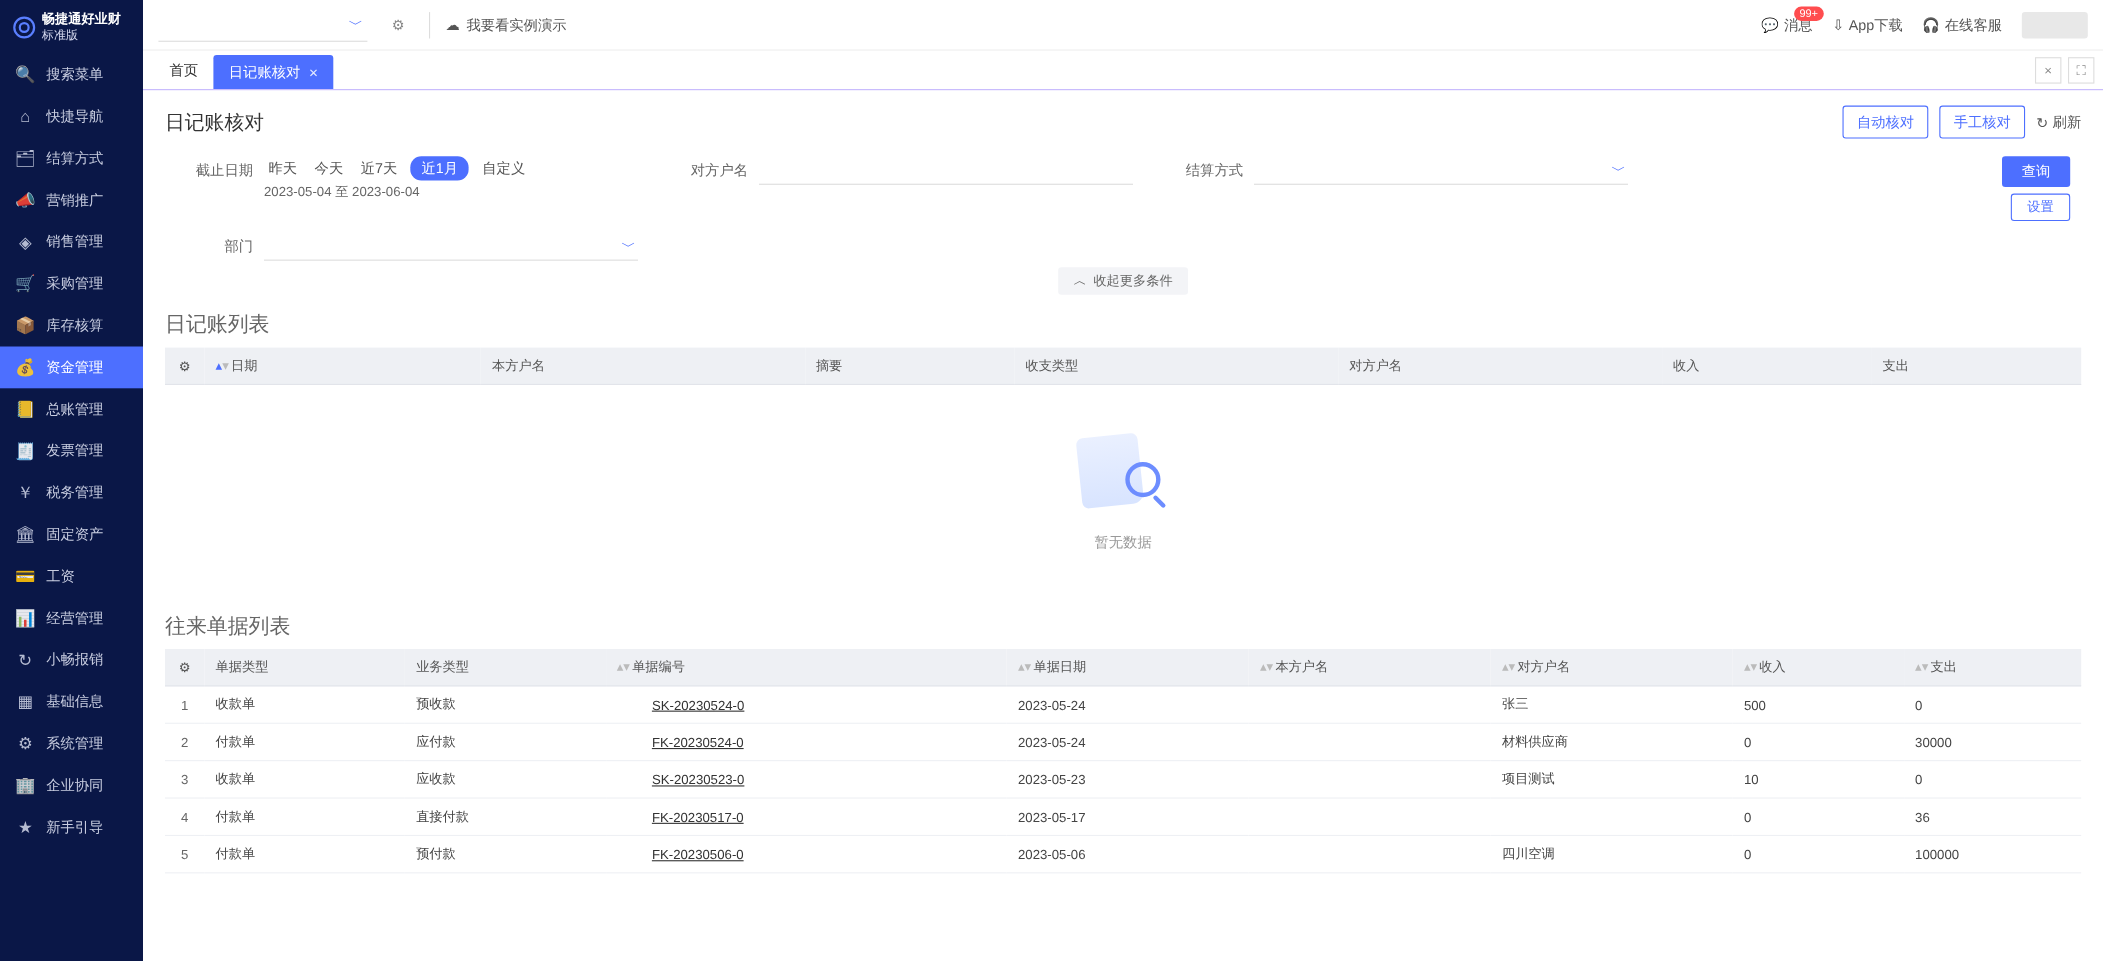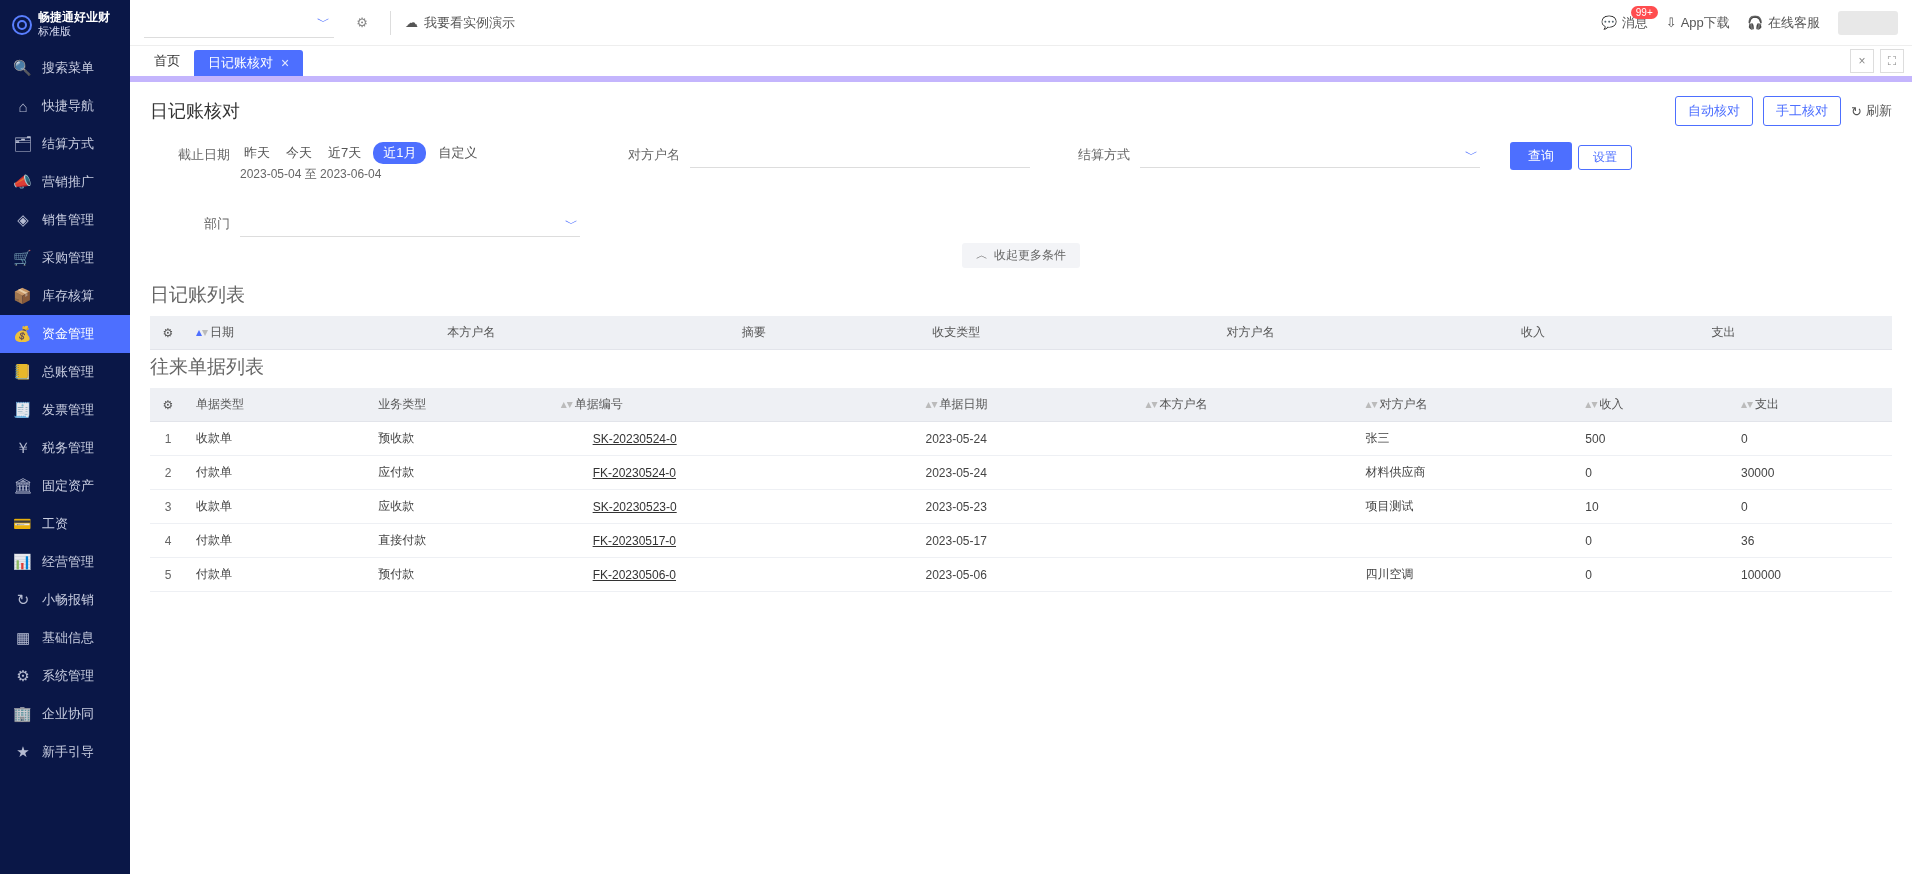--- a/index.html
+++ b/index.html
@@ -26,21 +26,21 @@
 .org-select { width: 190px; height: 30px; border-bottom: 1px solid #ddd; display: flex; align-items: center; justify-content: space-between; color: #999; padding: 0 4px; cursor: pointer; }
 .gear-btn { width: 28px; height: 28px; display: flex; align-items: center; justify-content: center; cursor: pointer; color: #888; }
 .demo-link { display: flex; align-items: center; gap: 6px; color: #555; cursor: pointer; padding-left: 14px; border-left: 1px solid #ddd; height: 24px; }
 .topbar-spacer { flex: 1; }
 .topbar-actions { display: flex; align-items: center; gap: 18px; color: #555; }
 .top-action { display: flex; align-items: center; gap: 4px; cursor: pointer; position: relative; }
 .badge { position: absolute; top: -8px; right: -10px; background: #ff4d4f; color: #fff; font-size: 10px; padding: 1px 5px; border-radius: 8px; font-weight: 400; }
 .user-block { width: 60px; height: 24px; background: #e8e8e8; border-radius: 3px; }
 
 
-.tabbar { height: 36px; border-bottom: 6px solid #c4b5fd; display: flex; align-items: stretch; padding: 0 10px; position: relative; }
+.tabbar { height: 36px; border-bottom: 1px solid #c4b5fd; display: flex; align-items: stretch; padding: 0 10px; position: relative; }
 .tab { display: flex; align-items: center; padding: 0 14px; cursor: pointer; font-size: 13px; gap: 8px; }
 .tab.active { background: #4d6fff; color: #fff; border-radius: 3px 3px 0 0; margin: 4px 0 0 0; }
 .tab .close { font-size: 14px; opacity: 0.85; }
 .tabbar-right { position: absolute; right: 8px; top: 0; bottom: 0; display: flex; align-items: center; gap: 6px; color: #888; }
 .tabbar-right .btn-ico { width: 24px; height: 24px; border: 1px solid #ddd; display: flex; align-items: center; justify-content: center; cursor: pointer; font-size: 12px; }
 
 
 .page-header { padding: 14px 20px 10px; display: flex; align-items: center; justify-content: space-between; }
 .page-title { font-size: 18px; font-weight: 500; color: #333; }
 .page-actions { display: flex; align-items: center; gap: 10px; }
@@ -51,23 +51,23 @@
 .filters { padding: 6px 30px 0; }
 .filter-label { width: 70px; text-align: right; color: #666; padding-top: 4px; flex-shrink: 0; }
 .filter-body { flex: 1; min-width: 0; }
 .date-opts { display: flex; align-items: center; gap: 8px; flex-wrap: wrap; }
 .date-opt { color: #555; cursor: pointer; padding: 2px 4px; }
 .date-opt.active { background: #4d6fff; color: #fff; border-radius: 10px; padding: 2px 10px; }
 .date-range { color: #666; font-size: 12px; margin-top: 2px; }
 .text-input-line { border-bottom: 1px solid #ddd; height: 26px; width: 340px; position: relative; }
 .text-input-line .chev { position: absolute; right: 2px; top: 4px; color: #4d6fff; }
 .text-input-line .more { position: absolute; right: 2px; top: 4px; color: #4d6fff; font-weight: 700; letter-spacing: 2px; }
-.filter-grid { display: grid; grid-template-columns: 430px 430px 430px auto; gap: 28px 20px; align-items: start; }
+.filter-grid { display: grid; grid-template-columns: 430px 430px 430px auto; gap: 10px 20px; align-items: start; }
 .filter-cell { display: flex; align-items: flex-start; gap: 10px; }
-.query-col { display: flex; flex-direction: row; gap: 6px; align-items: flex-end; }
+.query-col { display: flex; flex-direction: column; gap: 6px; align-items: flex-end; }
 .btn-primary { background: #4d6fff; color: #fff; border: none; padding: 5px 18px; border-radius: 3px; cursor: pointer; font-size: 13px; }
 .btn-sm-outline { border: 1px solid #4d6fff; color: #4d6fff; background: #fff; padding: 3px 14px; border-radius: 3px; cursor: pointer; font-size: 12px; }
 .collapse-bar { text-align: center; padding: 6px 0 10px; }
 .collapse-pill { display: inline-flex; align-items: center; gap: 6px; background: #f3f4f7; padding: 4px 14px; border-radius: 3px; color: #666; cursor: pointer; font-size: 12px; }
 
 
 .section-label { padding: 4px 20px 8px; color: #666; font-size: 19px; }
 
 
 .tbl-wrap { margin: 0 20px; }
@@ -300,20 +300,27 @@
             <th><span class="sort"><span class="up">▴</span>▾</span><span>日期</span></th>
             <th>本方户名</th>
             <th>摘要</th>
             <th>收支类型</th>
             <th>对方户名</th>
             <th>收入</th>
             <th>支出</th>
           </tr>
             </thead>
         </table>
+        <div class="empty">
+          <div class="empty-ill">
+            <div class="paper"></div>
+              <div class="mag"></div>
+          </div>
+          <div>暂无数据</div>
+        </div>
       </div>
 
       <div class="section-label">往来单据列表</div>
       <div class="tbl-wrap">
         <table class="tbl">
           <thead>
               <tr>
             <th class="th-gear">⚙</th>
             <th>单据类型</th>
             <th>业务类型</th>

